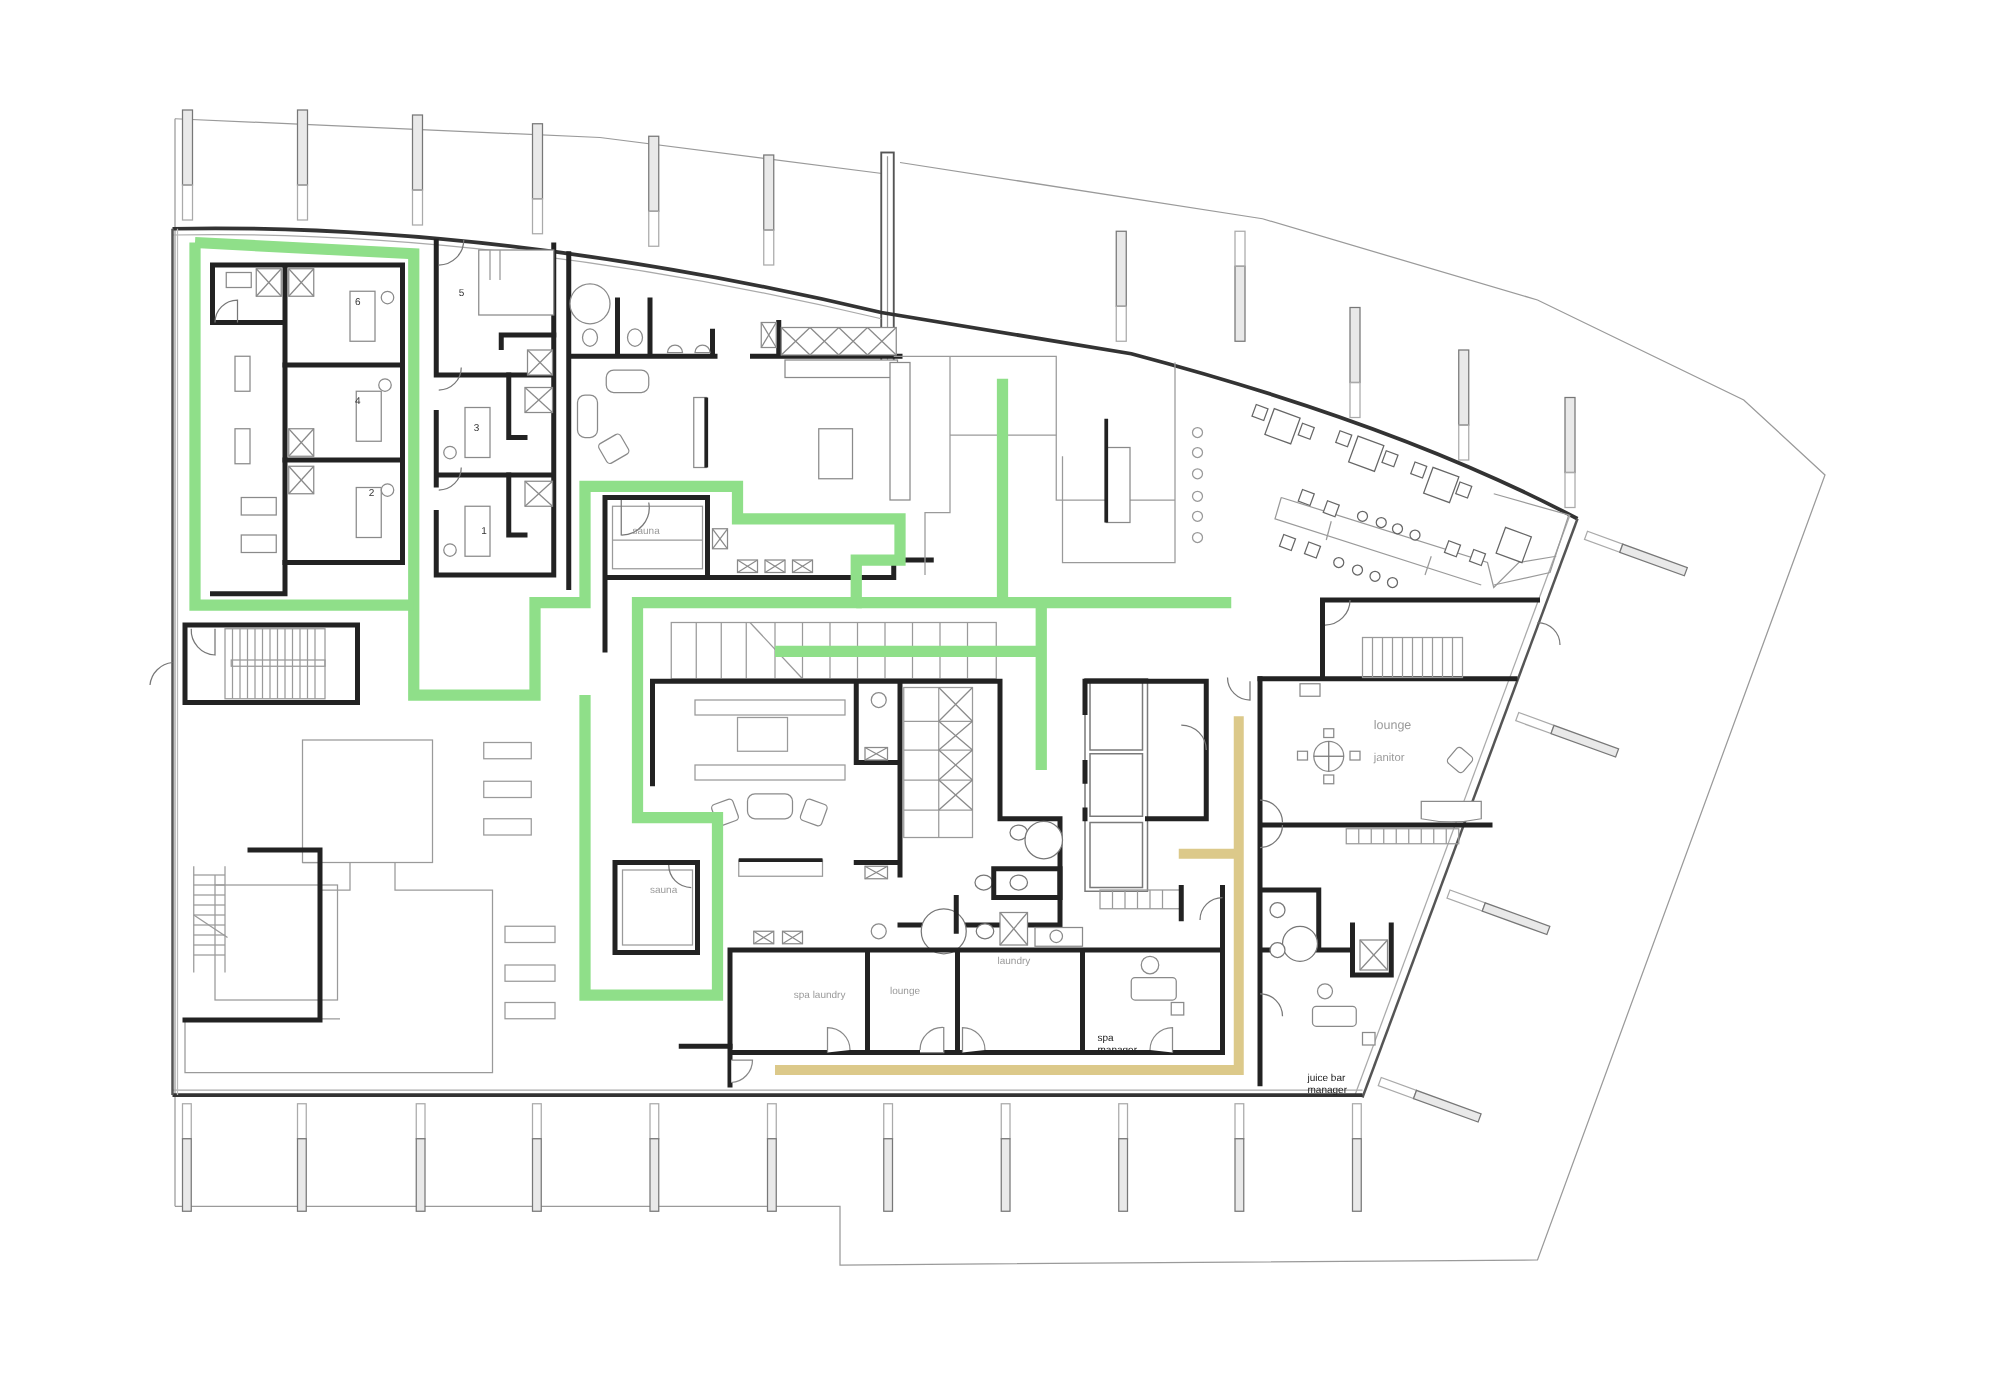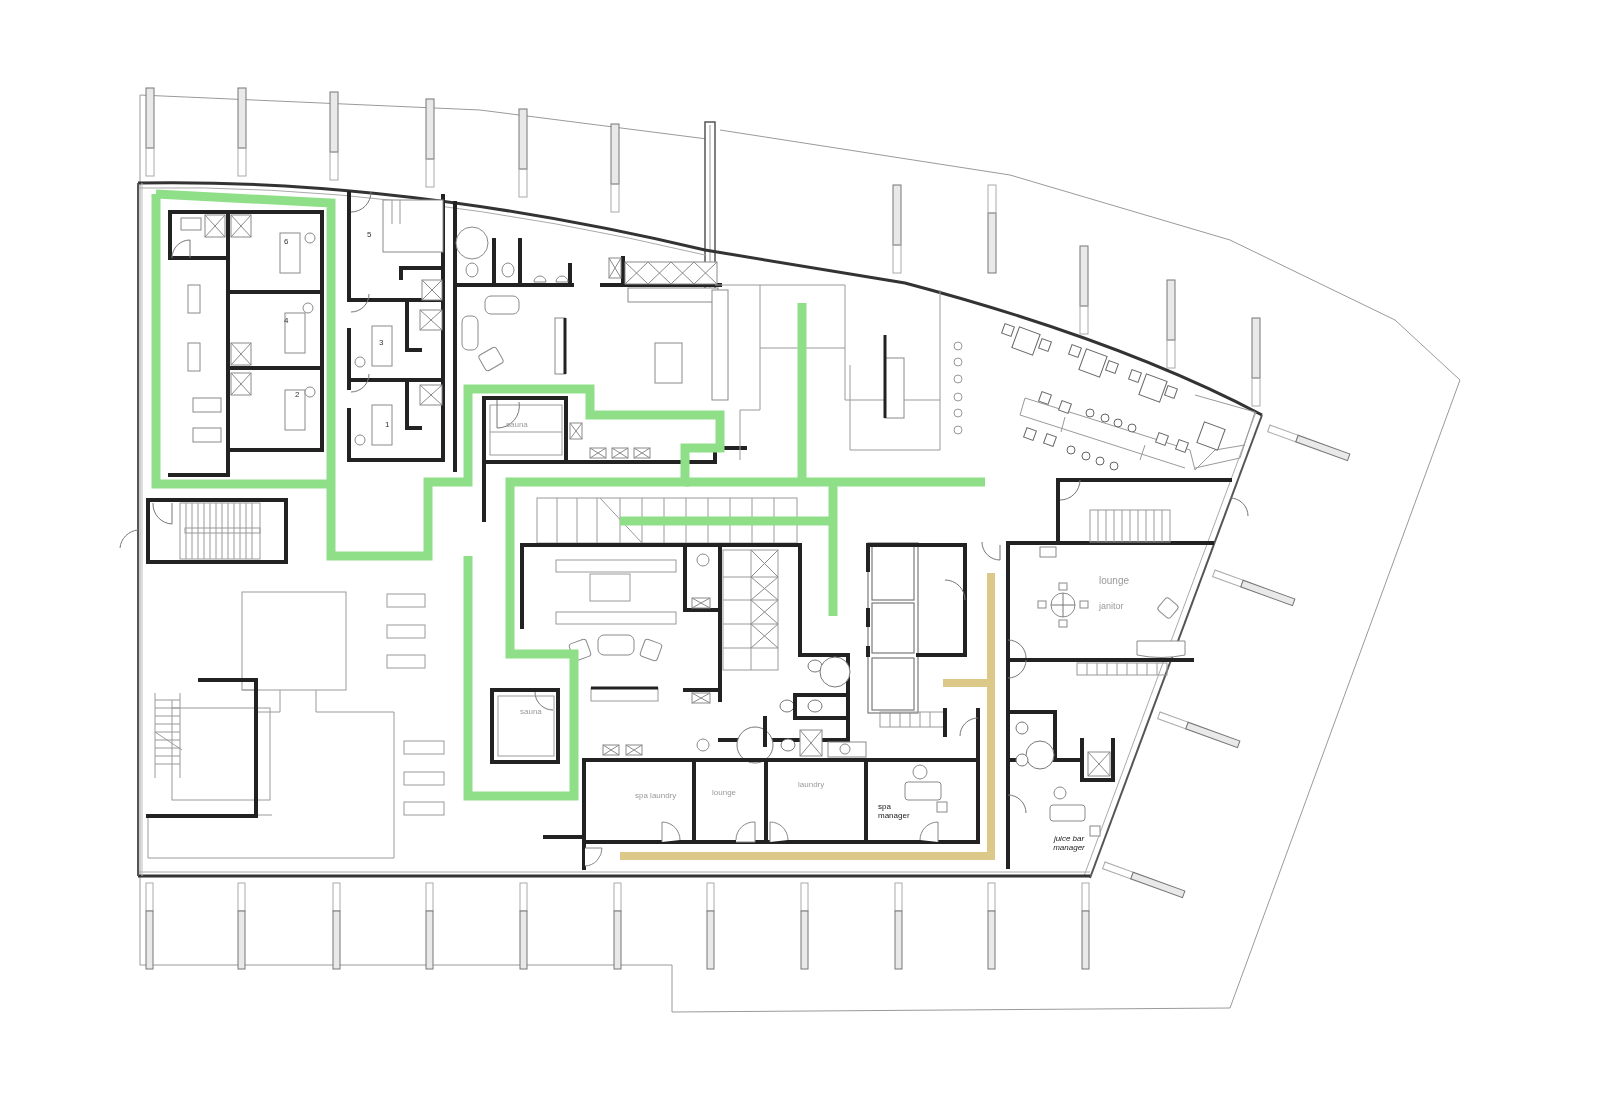--- a/index.html
+++ b/index.html
@@ -10,23 +10,23 @@
   .thin2 { stroke: #7a7a7a; stroke-width: 1.2; fill: none; }
   .fix { stroke: #8a8a8a; stroke-width: 1; fill: #ffffff; }
   .xbox line { stroke: #8a8a8a; stroke-width: 1; }
   .green { stroke: #8fdf89; stroke-width: 9; fill: none; stroke-linecap: butt; stroke-linejoin: miter; }
   .tan { stroke: #dcc98a; stroke-width: 8; fill: none; stroke-linecap: butt; }
   .fin { fill: #ffffff; stroke: #555555; stroke-width: 1.5; }
   .finhatch { fill: #e9e9e9; stroke: #777; stroke-width: 1; }
   .fintail { fill: none; stroke: #aaaaaa; stroke-width: 1; }
   .door { stroke: #777; stroke-width: 1; fill: none; }
   .lbl { position: absolute; font-size: 9px; color: #9a9a9a; white-space: nowrap; line-height: 10px; }
-  .lbl.dark { color: #222222; font-size: 8px; }
+  .lbl.dark { color: #222222; font-size: 8px; margin-top: 24px; }
   .lbl.num { color: #333; font-size: 8px; }
-  .lbl.ctr { text-align: center; font-style: italic; }
+  .lbl.ctr { text-align: left; }
 </style>
 </head>
 <body>
 
 <svg id="plan" viewBox="0 0 1600 1120" xmlns="http://www.w3.org/2000/svg">
 
   <g>
     <path class="thin" d="M140 95 L480 110 L715 140 M720 130 L1010 175 L1230 240 L1395 320 L1460 380 L1230 1008 L672 1012 L672 965 L140 965"></path>
     <path class="thin" d="M140 95 L140 965"></path>
   </g>
@@ -582,19 +582,19 @@
 <div class="lbl num" style="left:284px;top:237px">6</div>
 <div class="lbl num" style="left:284px;top:316px">4</div>
 <div class="lbl num" style="left:295px;top:390px">2</div>
 <div class="lbl num" style="left:367px;top:230px">5</div>
 <div class="lbl num" style="left:379px;top:338px">3</div>
 <div class="lbl num" style="left:385px;top:420px">1</div>
 <div class="lbl" style="left:506px;top:420px;font-size:8px">sauna</div>
 <div class="lbl" style="left:520px;top:707px;font-size:8px">sauna</div>
 <div class="lbl" style="left:635px;top:791px;font-size:8px">spa laundry</div>
 <div class="lbl" style="left:712px;top:788px;font-size:8px">lounge</div>
-<div class="lbl" style="left:798px;top:780px;font-size:8px">laundry</div>
+<div class="lbl" style="left:798px;top:764px;font-size:8px">laundry</div>
 <div class="lbl dark" style="left:878px;top:802px">spa</div>
 <div class="lbl dark" style="left:878px;top:811px">manager</div>
 <div class="lbl" style="left:1099px;top:601px;font-size:9px">janitor</div>
 <div class="lbl" style="left:1099px;top:576px;font-size:10px">lounge</div>
 <div class="lbl dark ctr" style="left:1046px;top:834px;width:46px">juice bar</div>
 <div class="lbl dark ctr" style="left:1046px;top:843px;width:46px">manager</div>
 
 </body></html>

